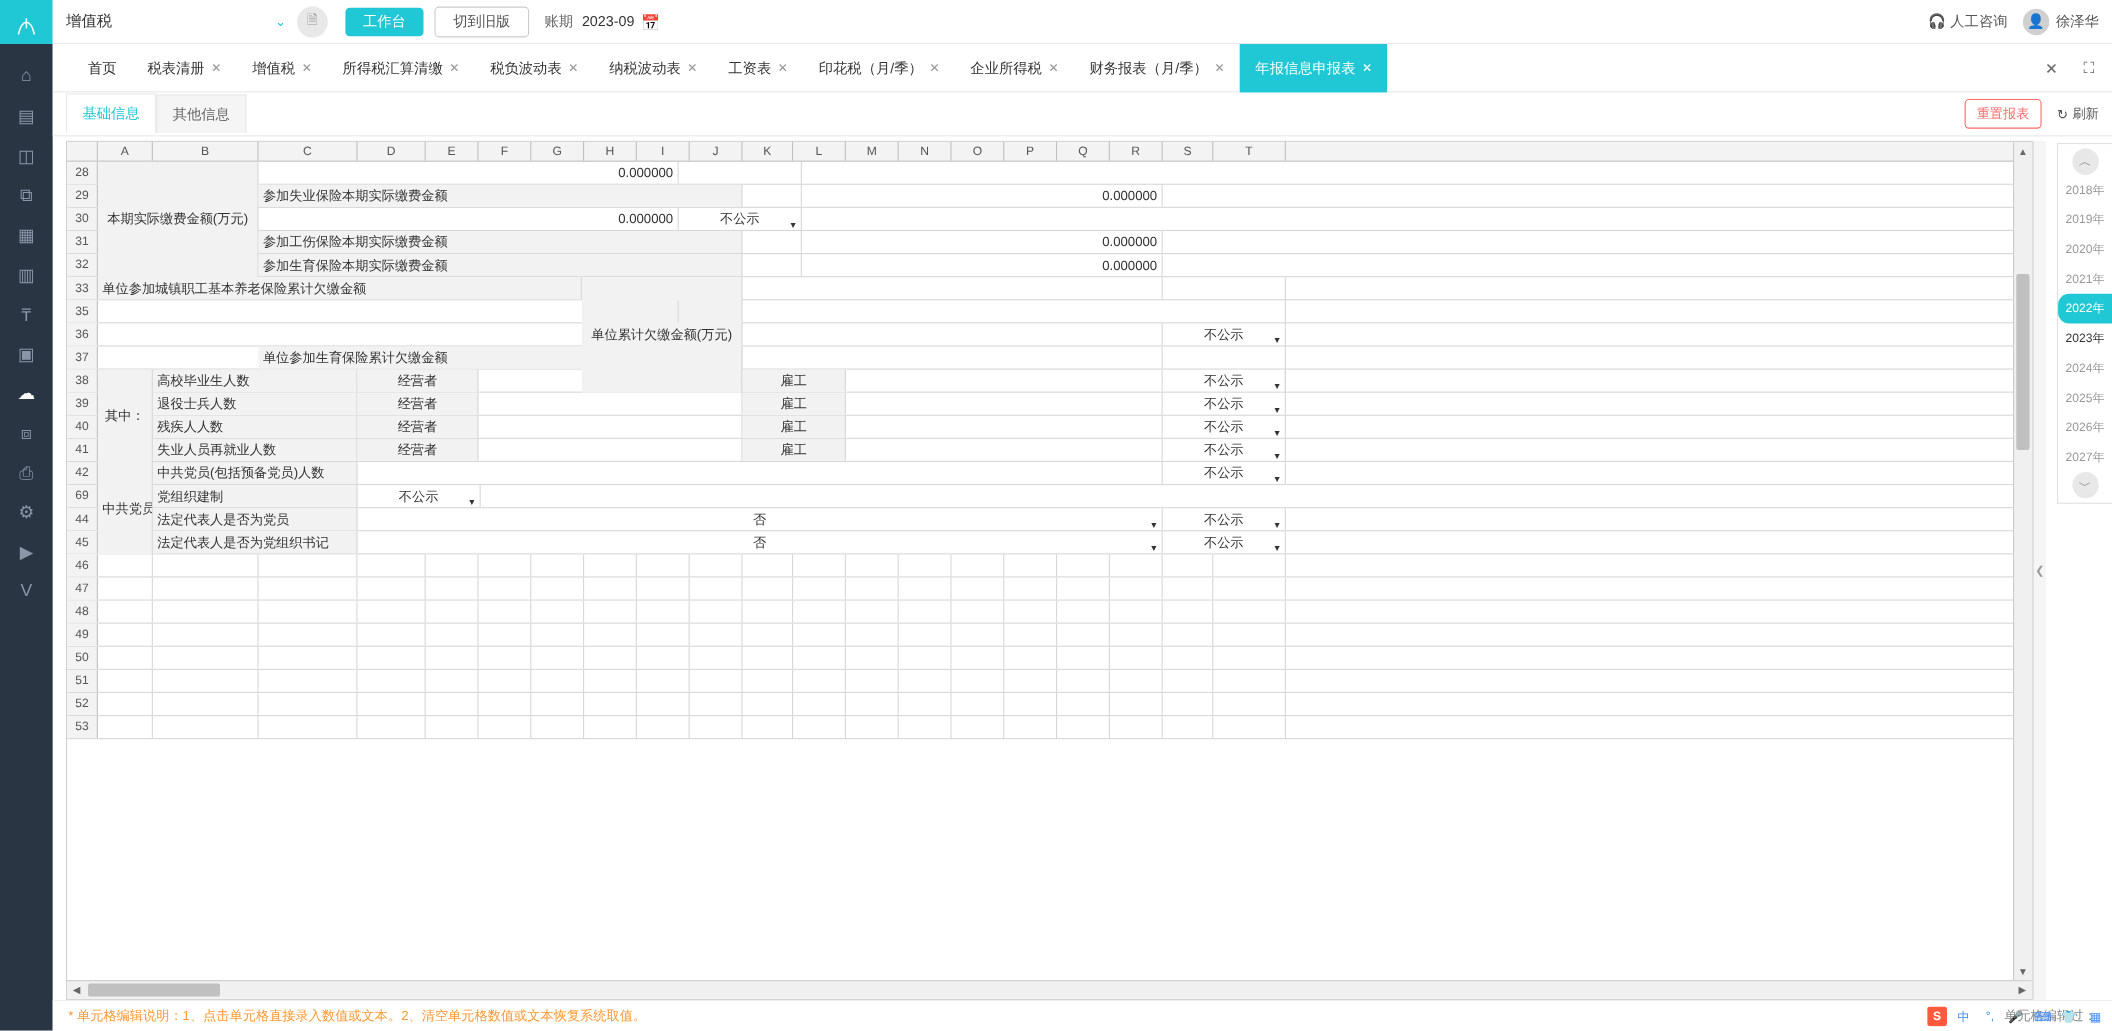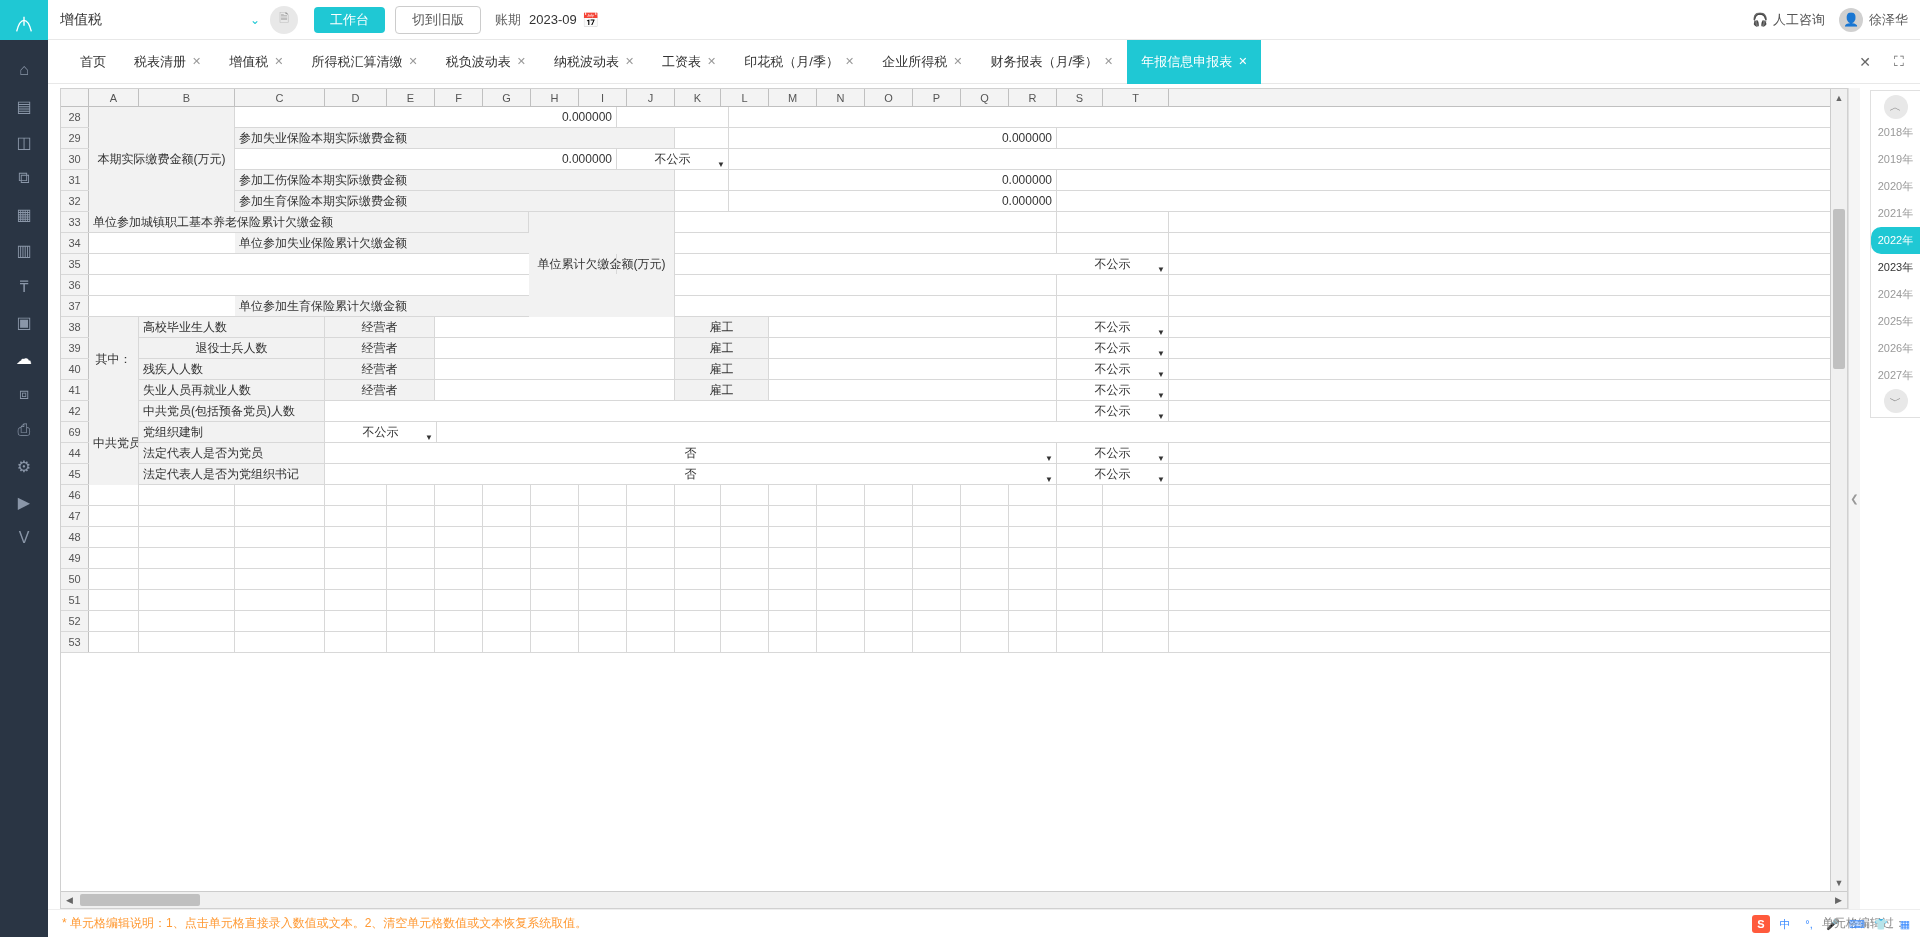--- a/index.html
+++ b/index.html
@@ -165,20 +165,31 @@
         <div class="tab active">
           <span>年报信息申报表</span>
           <span class="close">✕</span>
         </div>
         <div class="tabbar-actions">
         <div class="icon-btn">✕</div>
         <div class="icon-btn">⛶</div>
       </div>
     </div>
 
+    <div class="subtabs" id="subtabs">
+      <div class="subtab active">基础信息</div>
+        <div class="subtab">其他信息</div>
+        <div class="subtabs-right">
+        <button class="btn-danger-o">重置报表</button>
+        <div class="refresh-link">
+          <span>↻</span>
+          <span>刷新</span>
+        </div>
+      </div>
+    </div>
 
     <div class="ss-wrap">
       <div class="ss">
         <div style="display:flex;flex:1;min-height:0;">
           <div style="flex:1;display:flex;flex-direction:column;min-width:0;">
             <div class="ss-head" id="ss-head">
               <div class="corner"></div>
             <div class="col" style="width: 50px;">A</div>
                 <div class="col" style="width: 96px;">B</div>
                 <div class="col" style="width: 90px;">C</div>
@@ -235,27 +246,20 @@
                   <div style="width: 112px;"></div>
                 </div>
                 <div class="ss-row">
                   <div class="rowhead">33</div>
                   <div class="cell lbl-bg" style="width: 440px;">单位参加城镇职工基本养老保险累计欠缴金额</div>
                   <div class="cell lbl-bg center" style="width: 146px; height: 105px; line-height: 105px;">单位累计欠缴金额(万元)</div>
                   <div class="cell right" style="width: 382px;"></div>
                   <div class="cell center dd" style="width: 112px; height: 105px; line-height: 105px;">不公示</div>
                 </div>
                 <div class="ss-row">
-                  <div class="rowhead">34</div>
-                  <div style="width: 146px;"></div>
-                  <div class="cell lbl-bg" style="width: 440px;">单位参加失业保险累计欠缴金额</div>
-                  <div class="cell right" style="width: 382px;"></div>
-                  <div style="width: 112px;"></div>
-                </div>
-                <div class="ss-row">
                   <div class="rowhead">35</div>
                   <div style="width: 146px;"></div>
                   <div class="cell right" style="width: 382px;"></div>
                   <div style="width: 112px;"></div>
                 </div>
                 <div class="ss-row">
                   <div class="rowhead">36</div>
                   <div style="width: 146px;"></div>
                   <div class="cell lbl-bg" style="width: 440px; margin-top: 40px;">单位参加工伤保险累计欠缴金额</div>
                   <div class="cell right" style="width: 382px;"></div>
@@ -274,21 +278,21 @@
                   <div class="cell lbl-bg" style="width: 186px;">高校毕业生人数</div>
                   <div class="cell lbl-bg center" style="width: 110px;">经营者</div>
                   <div class="cell " style="width: 240px;"></div>
                   <div class="cell lbl-bg center" style="width: 94px;">雇工</div>
                   <div class="cell " style="width: 288px;"></div>
                   <div class="cell center dd" style="width: 112px;">不公示</div>
                 </div>
                 <div class="ss-row">
                   <div class="rowhead">39</div>
                   <div style="width: 50px;"></div>
-                  <div class="cell lbl-bg" style="width: 186px; text-align: center;">退役士兵人数</div>
+                  <div class="cell lbl-bg" style="width: 186px;">退役士兵人数</div>
                   <div class="cell lbl-bg center" style="width: 110px;">经营者</div>
                   <div class="cell " style="width: 240px;"></div>
                   <div class="cell lbl-bg center" style="width: 94px;">雇工</div>
                   <div class="cell " style="width: 288px;"></div>
                   <div class="cell center dd" style="width: 112px;">不公示</div>
                 </div>
                 <div class="ss-row">
                   <div class="rowhead">40</div>
                   <div style="width: 50px;"></div>
                   <div class="cell lbl-bg" style="width: 186px;">残疾人人数</div>

